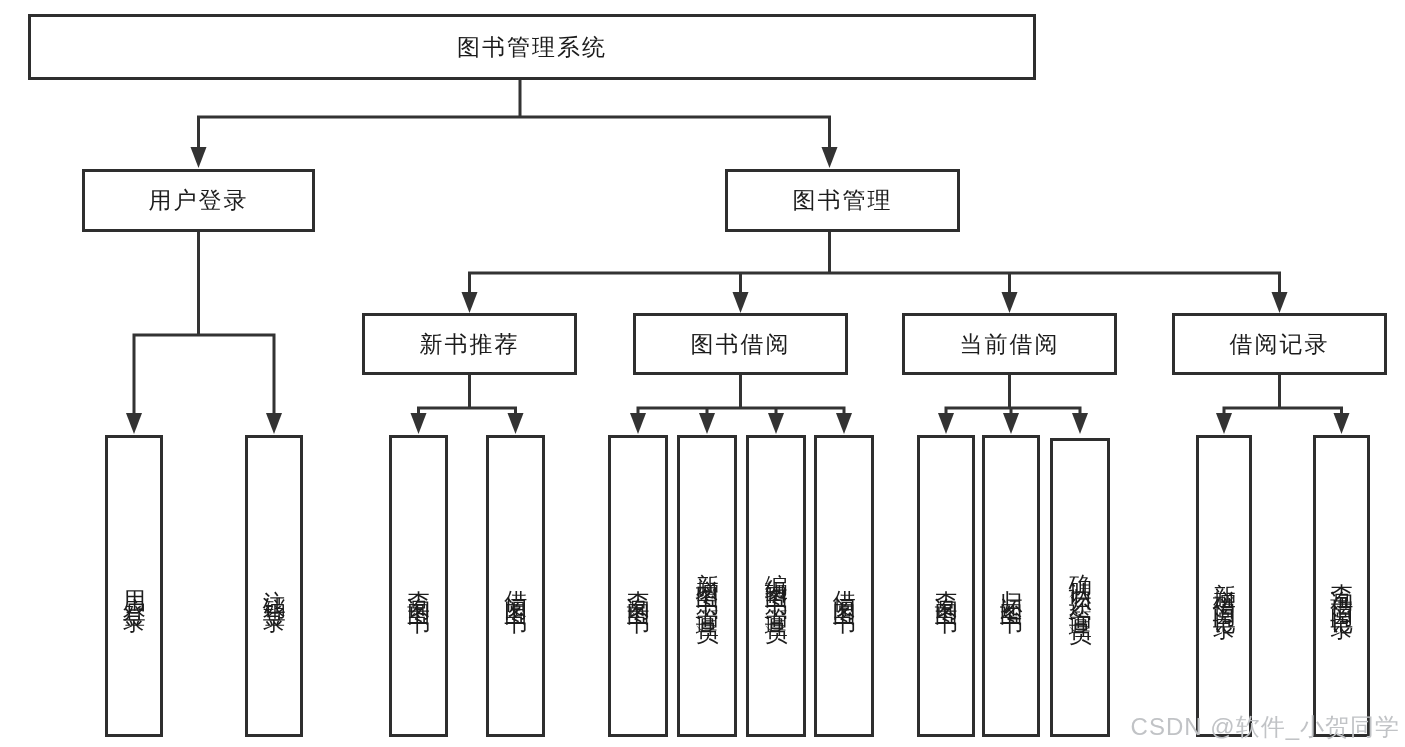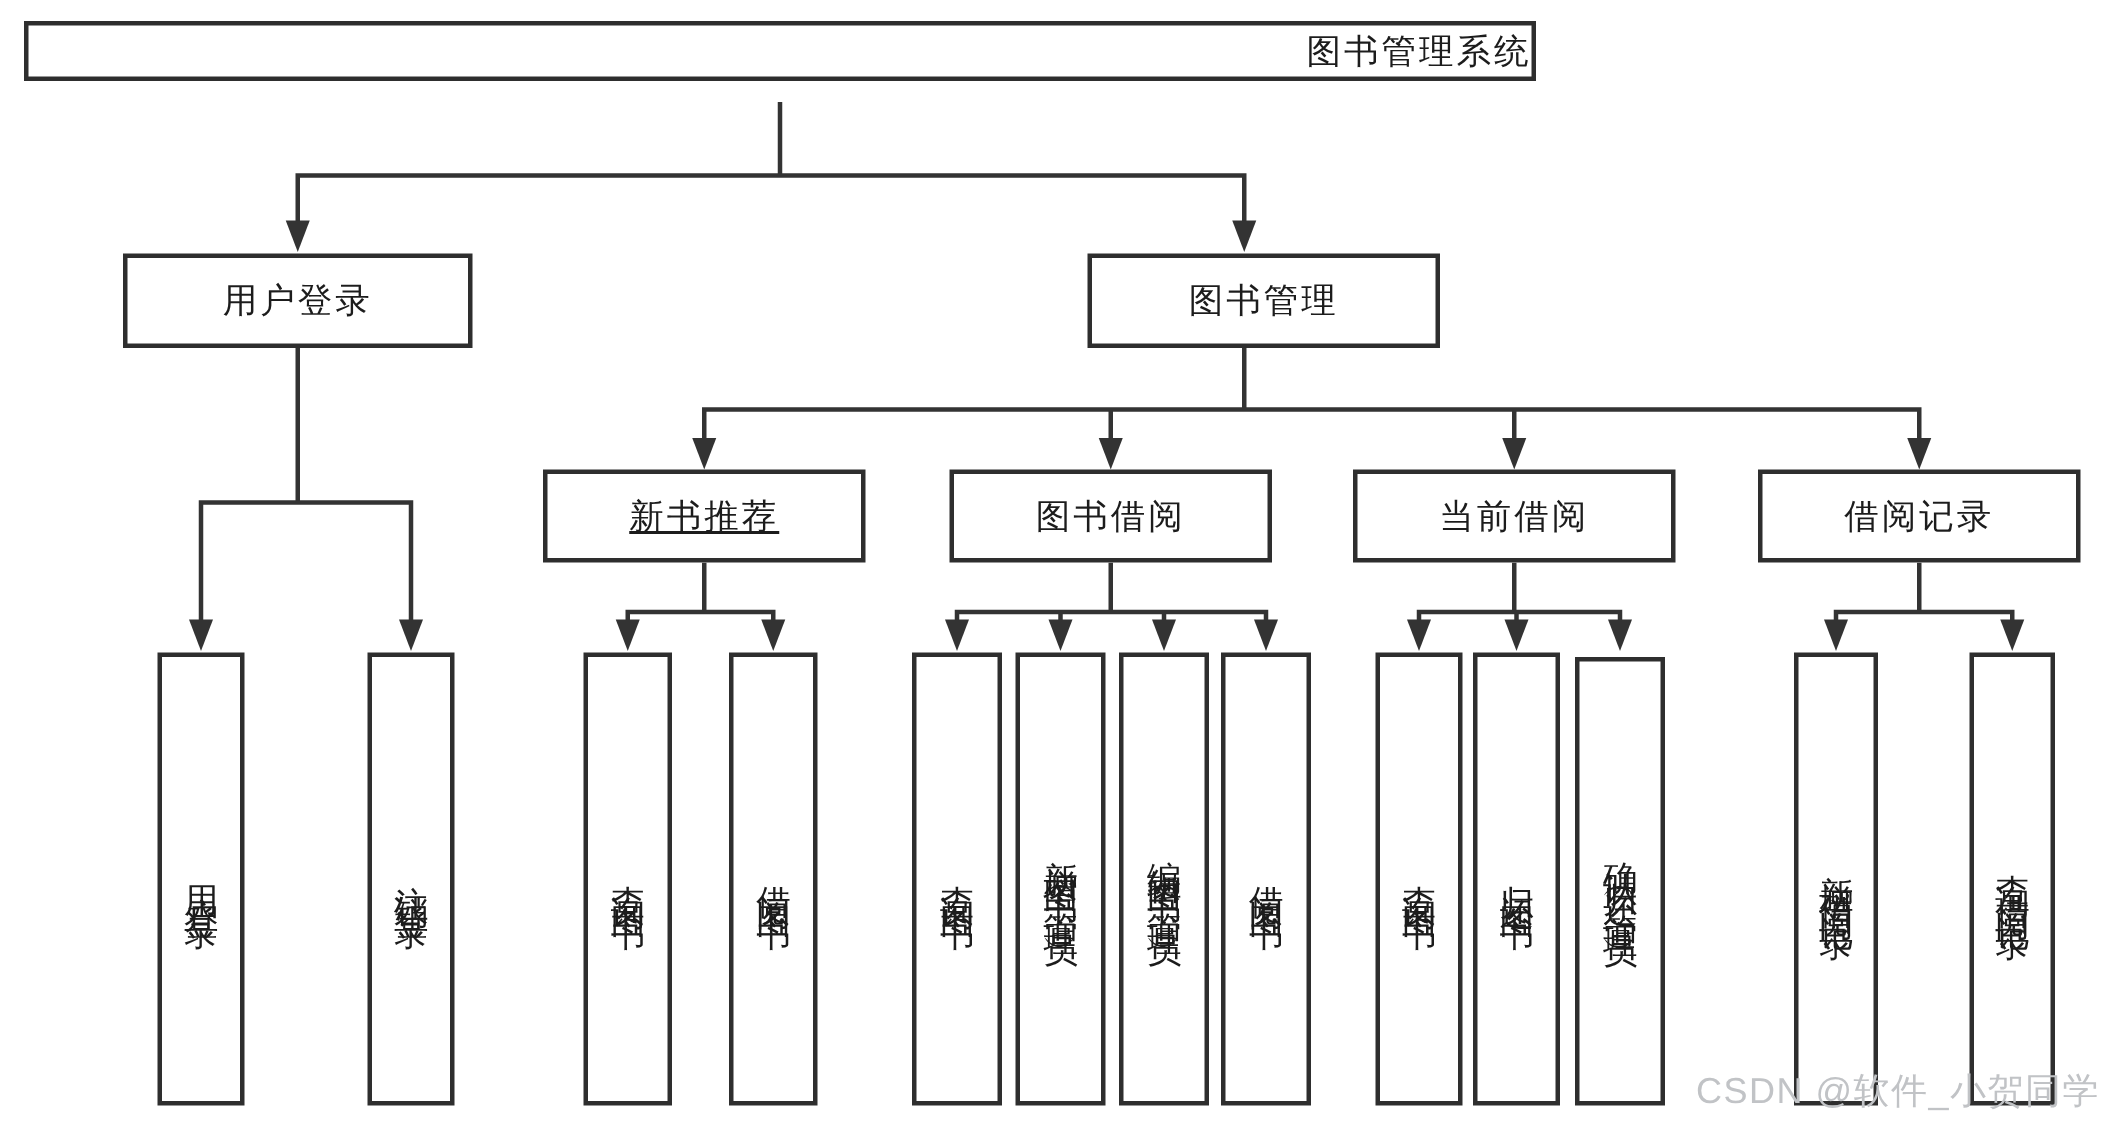--- a/index.html
+++ b/index.html
@@ -97,32 +97,32 @@
       <polygon points="768,413 784,413 776,434"></polygon>
       <polygon points="836,413 852,413 844,434"></polygon>
       <polygon points="938,413 954,413 946,434"></polygon>
       <polygon points="1003,413 1019,413 1011,434"></polygon>
       <polygon points="1072,413 1088,413 1080,434"></polygon>
       <polygon points="1216,413 1232,413 1224,434"></polygon>
       <polygon points="1333.5,413 1349.5,413 1341.5,434"></polygon>
     </g>
   </svg>
 
-  <div class="node" style="left:16px; top:14px; width:1008px; height:40px;justify-content:flex-end;">
+  <div class="node" style="left:28px; top:14px; width:1008px; height:66px;">
     <span class="h-label">图书管理系统</span>
   </div>
 
   <div class="node" style="left:82px; top:169px; width:233px; height:63px;">
     <span class="h-label">用户登录</span>
   </div>
   <div class="node" style="left:712px; top:169px; width:235px; height:63px;margin-left:13px;">
     <span class="h-label">图书管理</span>
   </div>
 
-  <div class="node" style="left:362px; top:313px; width:215px; height:62px;text-decoration:underline;">
+  <div class="node" style="left:362px; top:313px; width:215px; height:62px;">
     <span class="h-label">新书推荐</span>
   </div>
   <div class="node" style="left:633px; top:313px; width:215px; height:62px;">
     <span class="h-label">图书借阅</span>
   </div>
   <div class="node" style="left:1172px; top:313px; width:215px; height:62px;">
     <span class="h-label">借阅记录</span>
   </div>
   <div class="node" style="left:902px; top:313px; width:215px; height:62px;">
     <span class="h-label">当前借阅</span>

